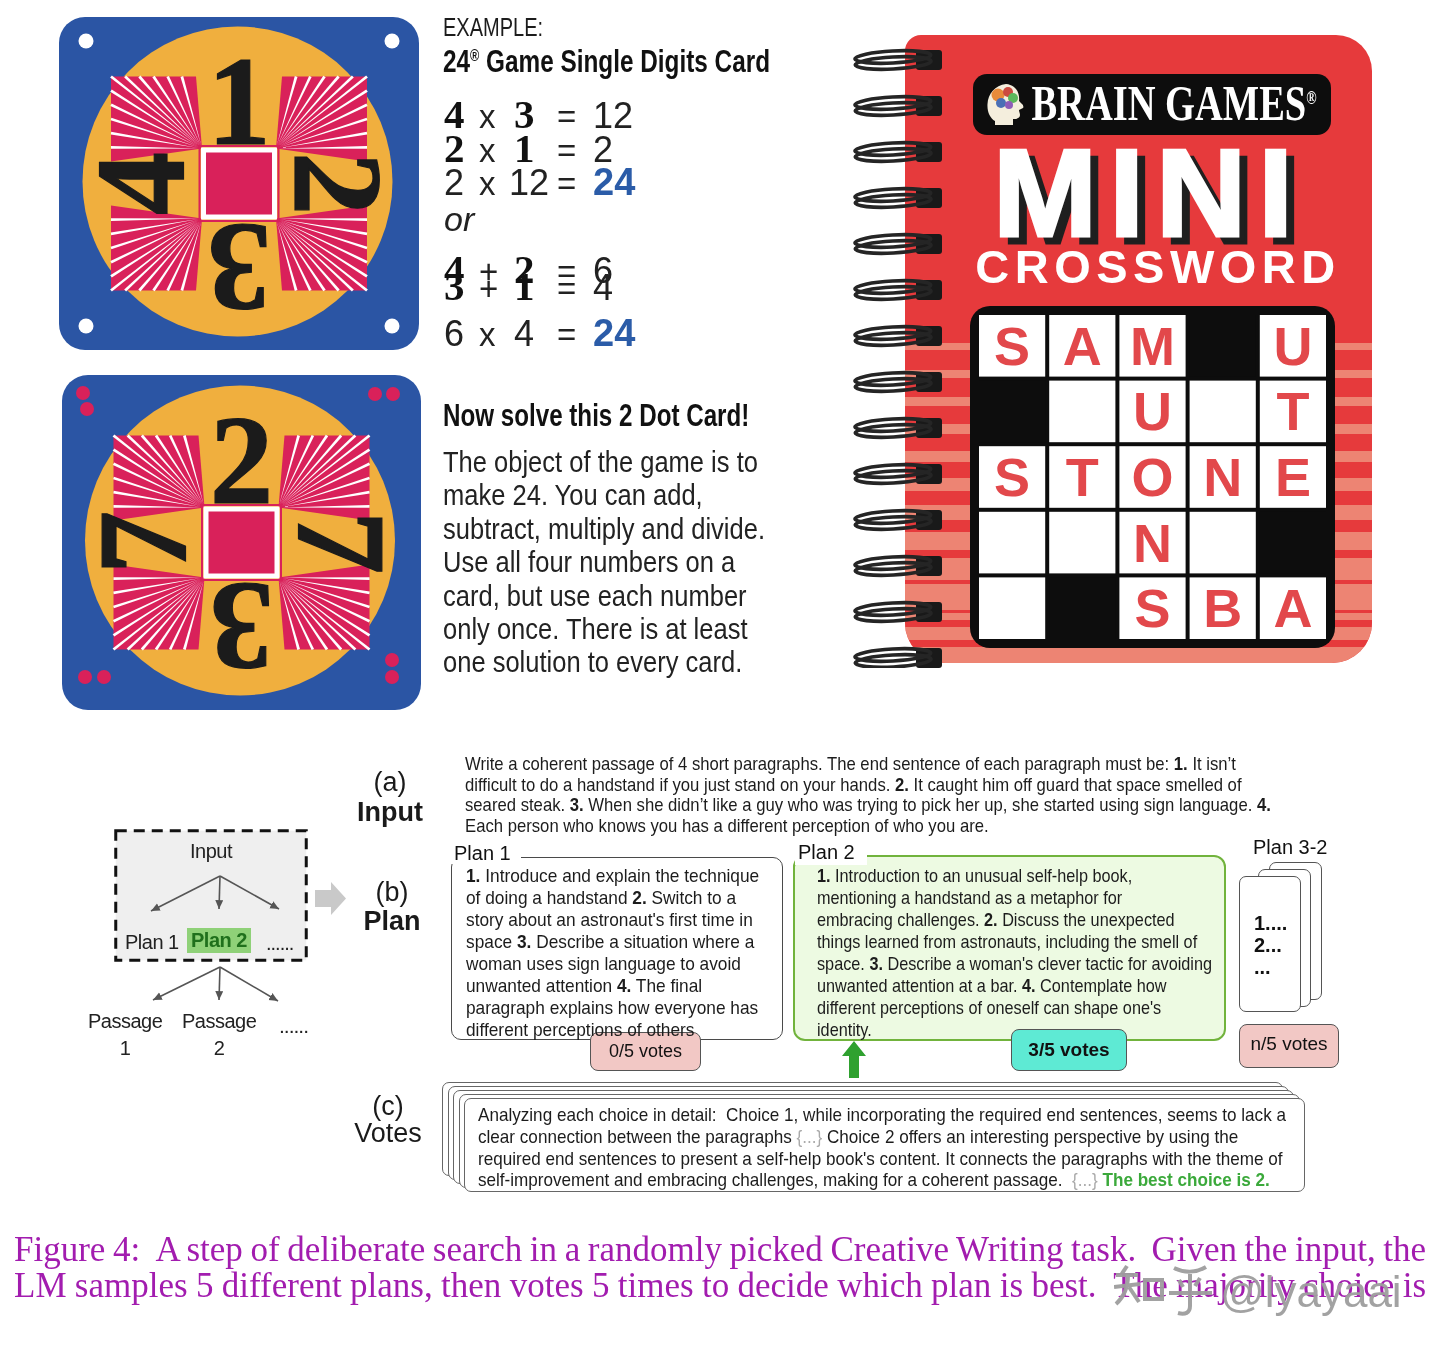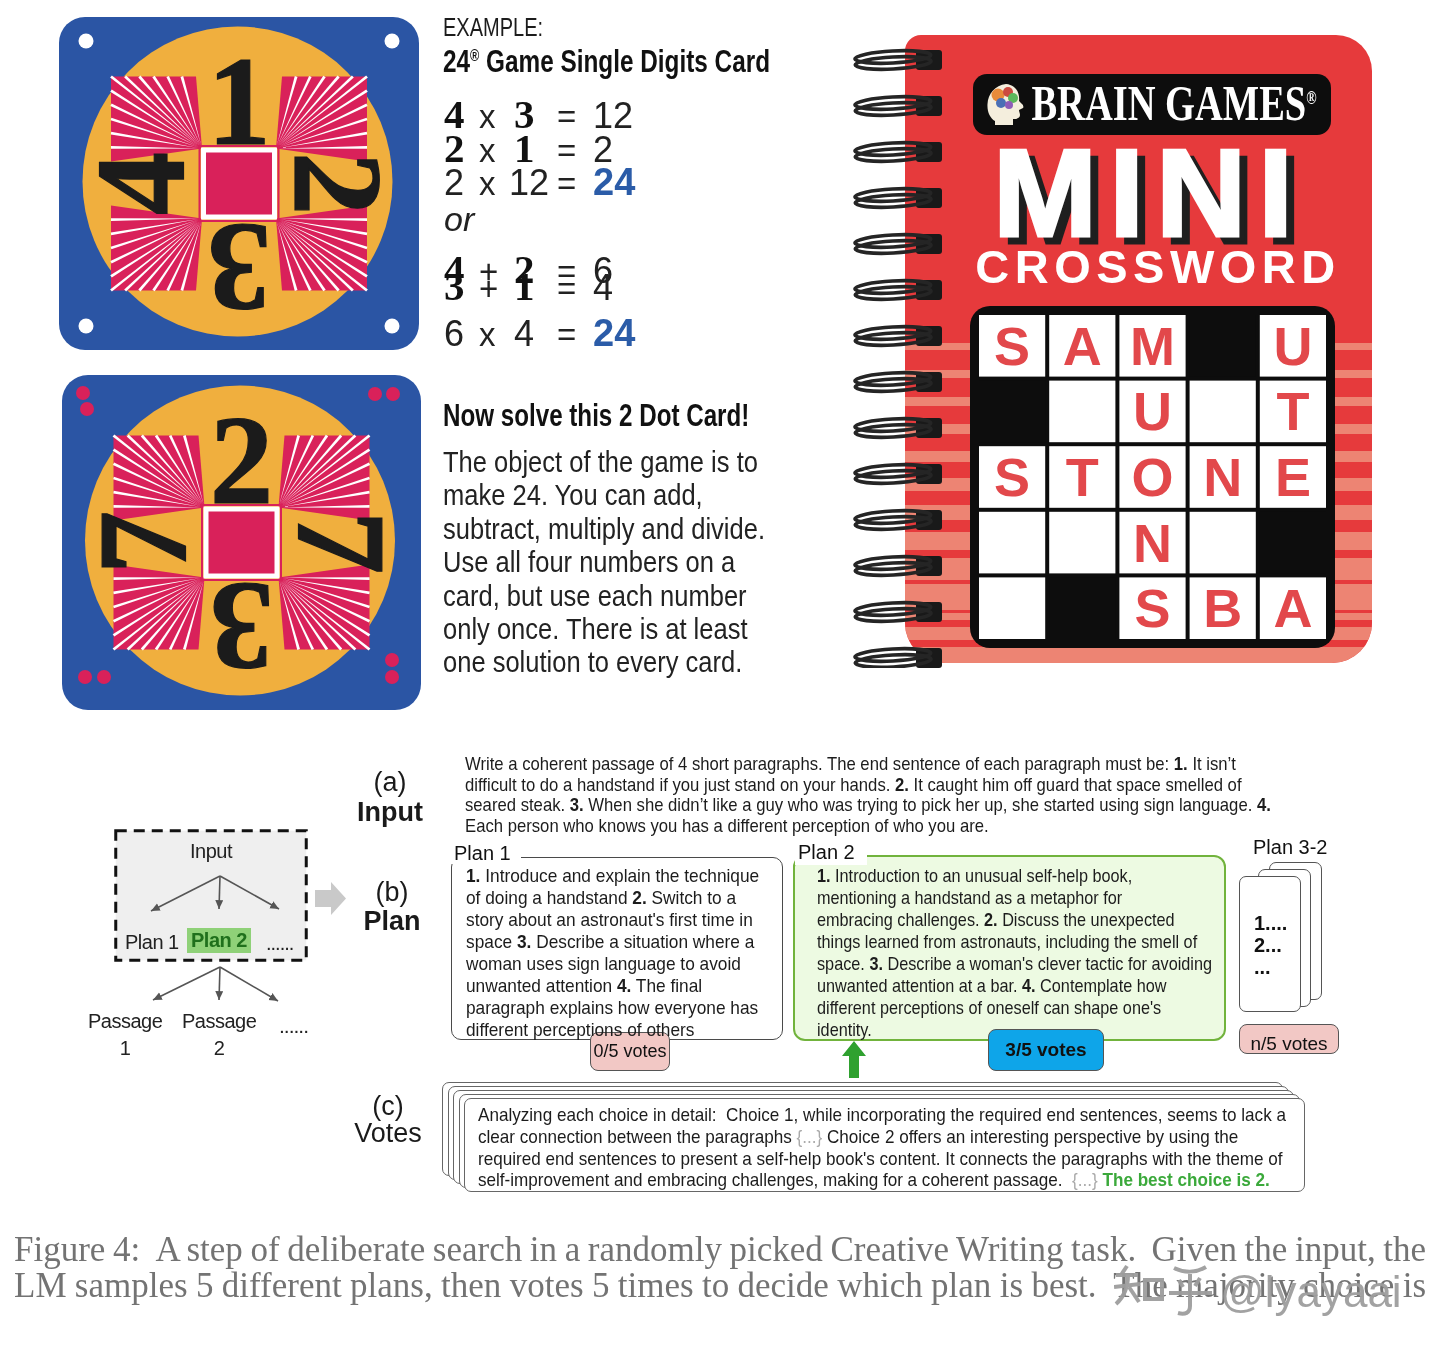--- a/index.html
+++ b/index.html
@@ -345,33 +345,33 @@
 <div class="abs" style="left:451px;top:842px;background:#fff;padding:0 10px 0 3px;font-size:20px;color:#111;z-index:3;height:22px">Plan 1</div>
 <div class="boxtext" style="left:466px;top:865px;z-index:2;line-height:22px;transform:scaleX(0.91);white-space:nowrap"><b>1.</b> Introduce and explain the technique<br>of doing a handstand <b>2.</b> Switch to a<br>story about an astronaut's first time in<br>space <b>3.</b> Describe a situation where a<br>woman uses sign language to avoid<br>unwanted attention <b>4.</b> The final<br>paragraph explains how everyone has<br>different perceptions of others</div>
 <div class="abs" style="left:793px;top:855px;width:433px;height:186px;border:2px solid #71b33c;border-radius:12px;background:#edfae2"></div>
 <div class="abs" style="left:795px;top:841px;background:#fff;padding:0 12px 0 3px;font-size:20px;color:#111;z-index:3;height:24px">Plan 2</div>
 <div class="boxtext" style="left:817px;top:865px;z-index:2;line-height:22px;transform:scaleX(0.855);white-space:nowrap"><b>1.</b> Introduction to an unusual self-help book,<br>mentioning a handstand as a metaphor for<br>embracing challenges. <b>2.</b> Discuss the unexpected<br>things learned from astronauts, including the smell of<br>space. <b>3.</b> Describe a woman's clever tactic for avoiding<br>unwanted attention at a bar. <b>4.</b> Contemplate how<br>different perceptions of oneself can shape one's<br>identity.</div>
 <div class="abs" style="left:1253px;top:836px;font-size:20px;color:#111">Plan 3-2</div>
 <div class="abs" style="left:1269px;top:862px;width:53px;height:138px;border:1.5px solid #555;border-radius:7px;background:#fff"></div>
 <div class="abs" style="left:1258px;top:869px;width:53px;height:138px;border:1.5px solid #555;border-radius:7px;background:#fff"></div>
 <div class="abs" style="left:1239px;top:876px;width:62px;height:136px;border:1.5px solid #555;border-radius:7px;background:#fff"></div>
 <div class="abs" style="left:1254px;top:912px;font-size:20px;font-weight:bold;line-height:22px;color:#111">1....<br>2...<br>...</div>
-<div class="badge" style="left:590px;top:1032px;width:80px;height:39px;background:#f2c8c5;font-size:18px;line-height:36px">0/5 votes</div>
-<div class="badge" style="left:988px;top:1029px;width:116px;height:42px;background:#0ea5e9;font-size:19px;font-weight:bold;line-height:39px">3/5 votes</div>
-<div class="badge" style="left:1239px;top:1024px;width:100px;height:30px;background:#f2c8c5;font-size:19px;line-height:38px">n/5 votes</div>
+<div class="badge" style="left:590px;top:1032px;width:111px;height:39px;background:#f2c8c5;font-size:18px;line-height:36px">0/5 votes</div>
+<div class="badge" style="left:1011px;top:1029px;width:116px;height:42px;background:#5eead4;font-size:19px;font-weight:bold;line-height:39px">3/5 votes</div>
+<div class="badge" style="left:1239px;top:1024px;width:100px;height:44px;background:#f2c8c5;font-size:19px;line-height:38px">n/5 votes</div>
 <svg class="abs" style="left:840px;top:1041px" width="30" height="40" viewBox="0 0 30 40">
     <path d="M14,0 L26,15 L19,15 L19,37 L9,37 L9,15 L2,15 Z" fill="#2fa12f"></path>
   </svg>
 <div class="abs" style="left:442px;top:1082px;width:841px;height:94px;border:1.6px solid #666;border-radius:7px;background:#fff"></div>
 <div class="abs" style="left:447.5px;top:1086px;width:841px;height:94px;border:1.6px solid #666;border-radius:7px;background:#fff"></div>
 <div class="abs" style="left:453px;top:1090px;width:841px;height:94px;border:1.6px solid #666;border-radius:7px;background:#fff"></div>
 <div class="abs" style="left:458.5px;top:1094px;width:841px;height:94px;border:1.6px solid #666;border-radius:7px;background:#fff"></div>
 <div class="abs" style="left:464px;top:1098px;width:841px;height:94px;border:1.6px solid #666;border-radius:7px;background:#fff"></div>
 <div class="boxtext" style="left:478px;top:1104px;line-height:21.8px;transform:scaleX(0.9);white-space:nowrap">Analyzing each choice in detail:&nbsp; Choice 1, while incorporating the required end sentences, seems to lack a<br>clear connection between the paragraphs <span style="color:#aaa">{...}</span> Choice 2 offers an interesting perspective by using the<br>required end sentences to present a self-help book's content. It connects the paragraphs with the theme of<br>self-improvement and embracing challenges, making for a coherent passage.&nbsp; <span style="color:#aaa">{...}</span> <b style="color:#3ba93b">The best choice is 2.</b></div>
-<div class="abs" style="left:14px;top:1232px;width:1414px;font-family:'Liberation Serif',serif;font-size:35px;line-height:35.5px;color:#737373;white-space:nowrap">
+<div class="abs" style="left:14px;top:1232px;width:1414px;font-family:'Liberation Serif',serif;font-size:35px;line-height:35.5px;color:#a21caf;white-space:nowrap">
     <div style="word-spacing:-1.13px">Figure 4: &nbsp;A step of deliberate search in a randomly picked Creative Writing task. &nbsp;Given the input, the</div>
     <div style="word-spacing:-0.39px">LM samples 5 different plans, then votes 5 times to decide which plan is best. &nbsp;The majority choice is</div>
   </div>
 <svg style="position:absolute;left:1114px;top:1260px;z-index:9;opacity:0.95" width="310" height="62" viewBox="0 0 310 62">
 <g stroke="#9e9e9e" stroke-width="4" fill="none">
 <path d="M13,6 L7,15"></path>
       <path d="M2,15 L24,15"></path>
       <path d="M14,15 C14,26 10,37 2,44"></path>
       <path d="M15,27 L25,42"></path>
       <path d="M0,27 L26,24"></path>

